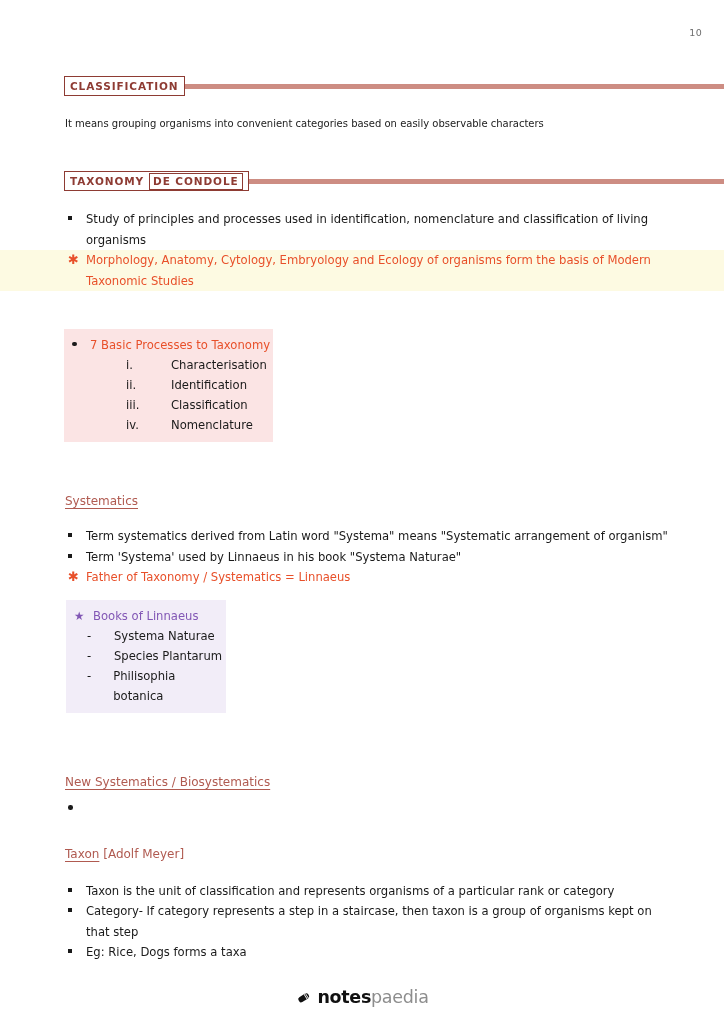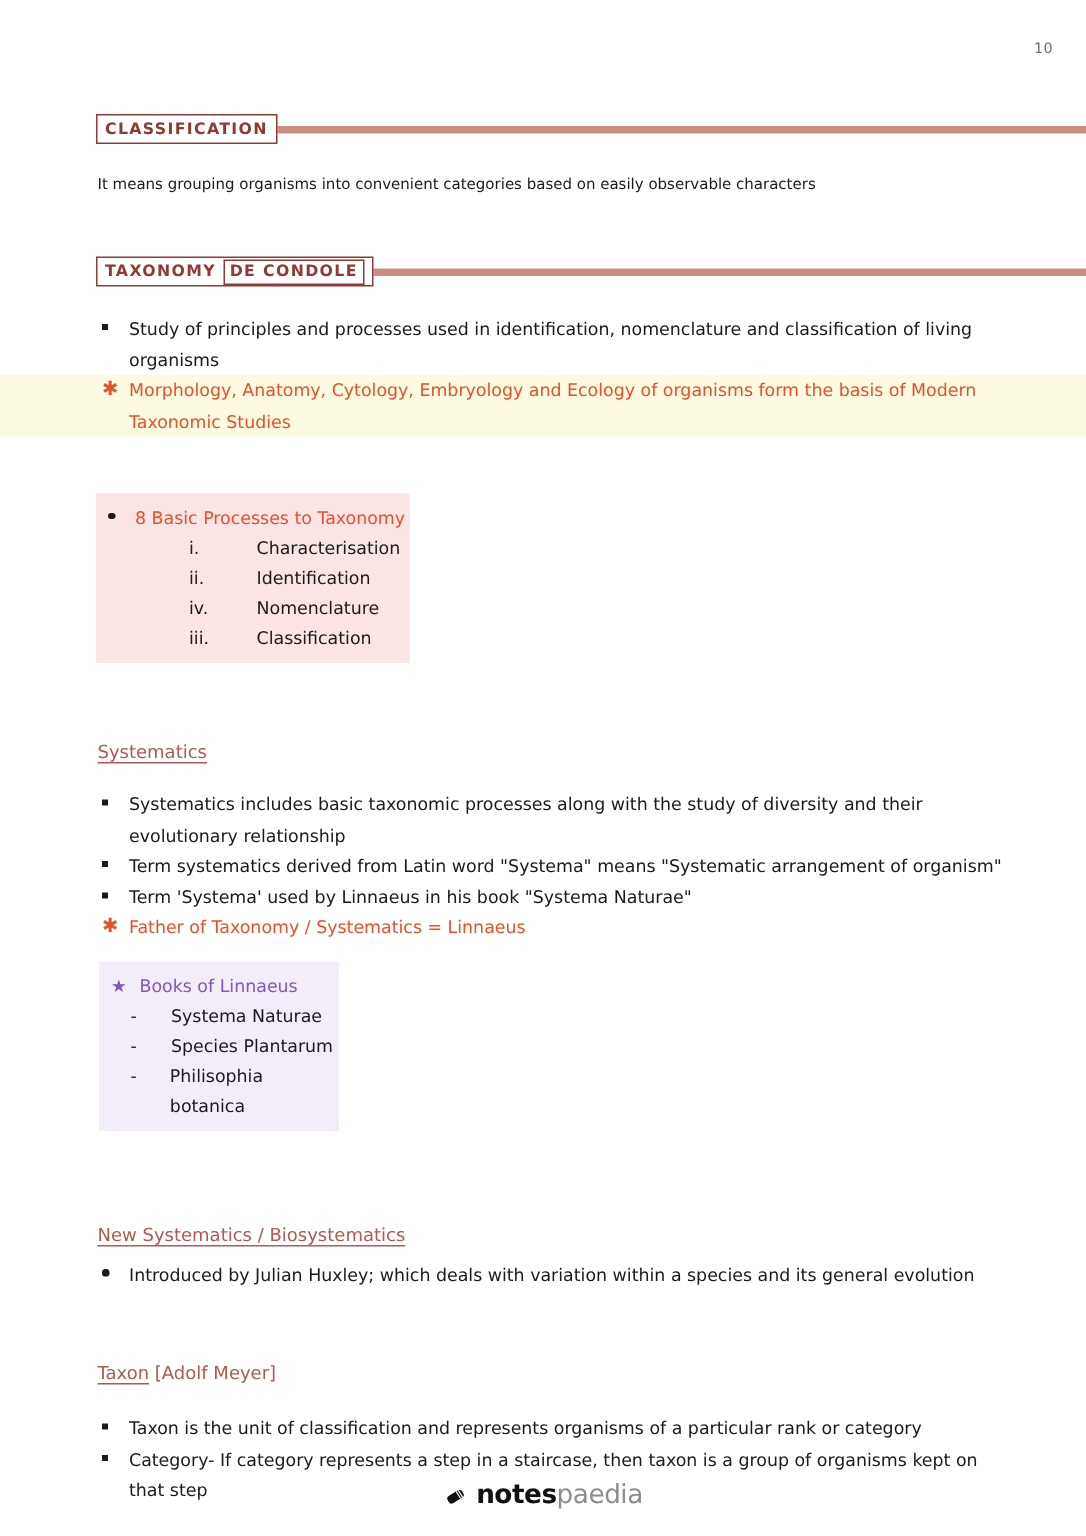--- a/index.html
+++ b/index.html
@@ -274,53 +274,52 @@
     </li>
   </ul>
 
   <div class="sp38"></div>
 
   <div class="box-pink">
     <div class="box-line pink-head">
       <span class="bullet-abs">
         <span style="display:inline-block;width:4.5px;height:4.5px;border-radius:50%;background:#1a1a1a;vertical-align:3px;"></span>
       </span>
-      <span>8 Basic Processes to Taxonomy</span>
+      <span>7 Basic Processes to Taxonomy</span>
     </div>
     <div class="box-line roman-row">
       <span class="num">i.</span>
       <span>Characterisation</span>
     </div>
     <div class="box-line roman-row">
       <span class="num">ii.</span>
       <span>Identification</span>
     </div>
     <div class="box-line roman-row">
+      <span class="num">iii.</span>
+      <span>Classification</span>
+    </div>
+    <div class="box-line roman-row">
       <span class="num">iv.</span>
       <span>Nomenclature</span>
     </div>
-    <div class="box-line roman-row">
-      <span class="num">iii.</span>
-      <span>Classification</span>
-    </div>
   </div>
 
   <div class="sp38"></div>
   <div class="sp12"></div>
 
   <div class="subhead">
     <span class="u">Systematics</span>
   </div>
 
   <div class="sp16"></div>
 
   <ul class="blist">
     <li>
       <span class="bullet sq"></span>
-      <span>Systematics includes basic taxonomic processes along with the study of diversity and their evolutionary relationship</span>
     </li>
     <li>
       <span class="bullet sq"></span>
       <span>Term systematics derived from Latin word "Systema" means "Systematic arrangement of organism"</span>
     </li>
     <li>
       <span class="bullet sq"></span>
       <span>Term 'Systema' used by Linnaeus in his book "Systema Naturae"</span>
     </li>
     <li class="red-row">
@@ -355,41 +354,44 @@
 
   <div class="subhead">
     <span class="u">New Systematics / Biosystematics</span>
   </div>
 
   <div class="sp8"></div>
 
   <ul class="blist">
     <li>
       <span class="bullet rd"></span>
-      <span>Introduced by Julian Huxley; which deals with variation within a species and its general evolution</span>
     </li>
   </ul>
 
   <div class="sp38"></div>
   <div class="sp8"></div>
 
   <div class="subhead">
     <span class="u">Taxon</span><span class="plain">&nbsp;</span><span class="plain">[Adolf Meyer]</span>
   </div>
 
   <div class="sp18"></div>
 
   <ul class="blist">
     <li>
       <span class="bullet sq"></span>
       <span>Taxon is the unit of classification and represents organisms of a particular rank or category</span>
     </li>
     <li>
       <span class="bullet sq"></span>
       <span>Category- If category represents a step in a staircase, then taxon is a group of organisms kept on that step</span>
+    </li>
+    <li>
+      <span class="bullet sq"></span>
+      <span>Eg: Rice, Dogs forms a taxa</span>
     </li>
   </ul>
 
 </div>
 
 <div class="footer">
   <svg class="logo-mark" viewBox="0 0 24 24">
     <g transform="rotate(-32 12 12)">
       <rect x="4" y="8.5" width="16" height="8" rx="3.2" fill="#111111"></rect>
       <path d="M16 8.5 a3.2 3.2 0 0 1 0 8 a4 4 0 0 0 0 -8 z" fill="#ffffff"></path>

